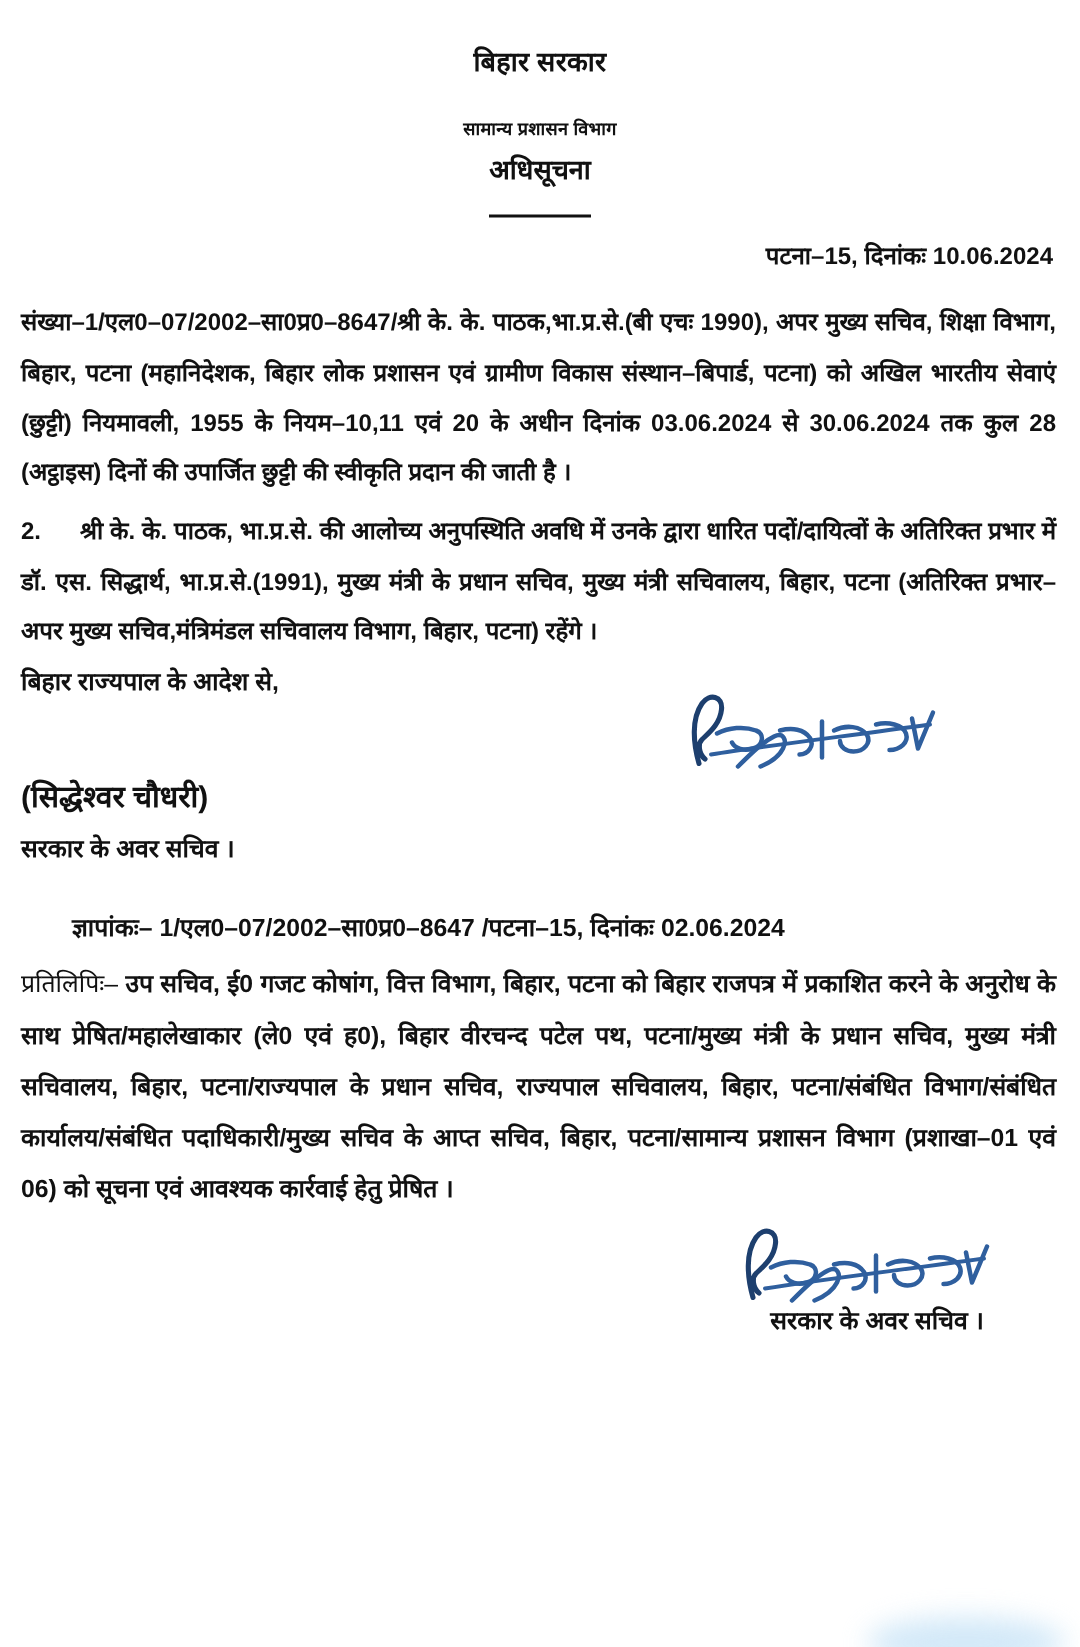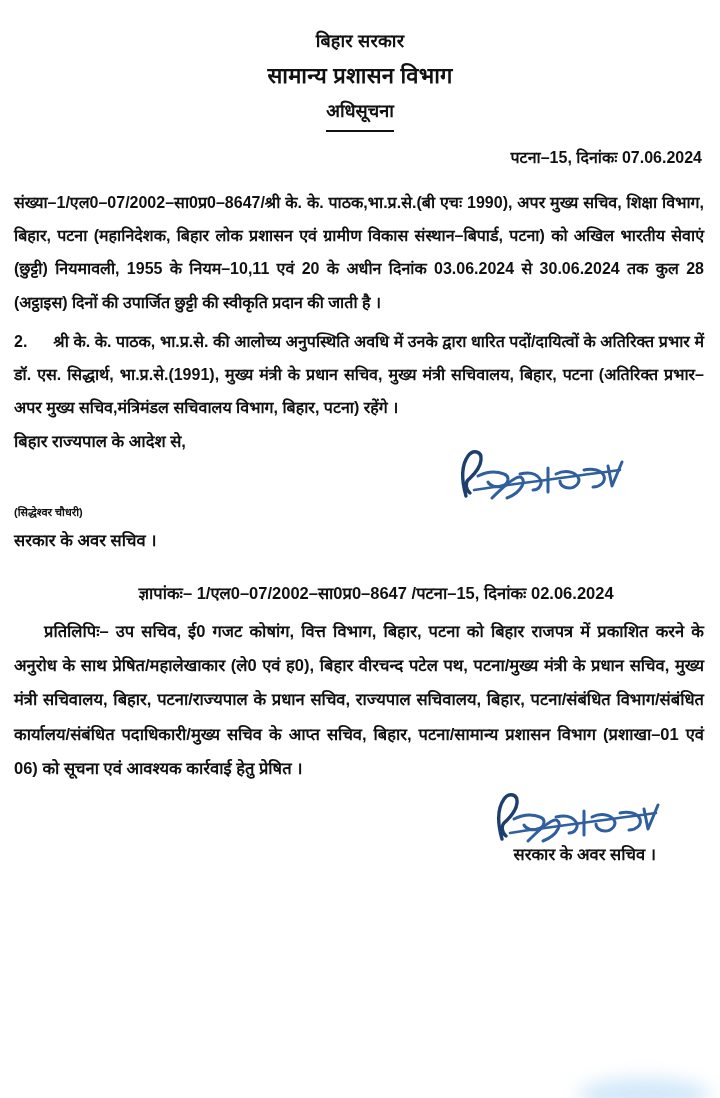--- a/index.html
+++ b/index.html
@@ -27,32 +27,32 @@
     padding-top: 28px;
     text-align: center;
     line-height: 1.55;
   }
   .org-line-1 {
     font-size: 18px;
     font-weight: 700;
     letter-spacing: .2px;
   }
   .org-line-2 {
-    font-size: 22px;
+    font-size: 12px;
     font-weight: 700;
     letter-spacing: .2px;
-    margin-top: 3px;
+    margin-top: 21px;
   }
   .doc-type {
     display: inline-block;
     font-size: 18px;
     font-weight: 700;
     margin-top: 5px;
     border-bottom: 2px solid #111;
-    padding-bottom: 4px;
+    padding-bottom: 15px;
   }
 
   .place-date {
     text-align: right;
     font-size: 16px;
     font-weight: 700;
     padding-right: 18px;
     margin-top: 14px;
   }
 
@@ -95,50 +95,48 @@
   .sign-space {
     height: 56px;
     position: relative;
   }
   .signature-svg {
     position: absolute;
     right: 30px;
     top: -6px;
   }
   .sign-name {
-    font-size: 11px;
+    font-size: 20px;
     font-weight: 700;
     margin-top: -4px;
   }
   .sign-designation {
     font-size: 16.5px;
     font-weight: 700;
     margin-top: 9px;
     padding-right: 6px;
   }
 
   
   .memo-line {
     font-size: 16.5px;
     font-weight: 700;
     margin: 30px 0 0 0;
     padding-left: 34px;
-    text-align: center;
   }
   .copy-para {
     font-size: 16.5px;
     line-height: 2.08;
     font-weight: 600;
     text-align: justify;
     text-justify: inter-word;
     margin: 10px 0 0 0;
   }
   .copy-para .lead {
-    font-weight: 700;
-    margin-left: 30px;
+    font-weight: 400;
   }
 
   .sign-block-2 {
     margin-top: 2px;
     text-align: right;
     padding-right: 48px;
     position: relative;
     height: 96px;
   }
   .signature-svg-2 {
@@ -178,21 +176,21 @@
 <div class="page">
 
   <div class="doc-header">
     <div class="org-line-1">बिहार सरकार</div>
     <div class="org-line-2">सामान्य प्रशासन विभाग</div>
     <div>
       <span class="doc-type">अधिसूचना</span>
     </div>
   </div>
 
-  <div class="place-date">पटना–15, दिनांकः 07.06.2024</div>
+  <div class="place-date">पटना–15, दिनांकः 10.06.2024</div>
 
   <div class="body-block">
 
     <p class="para para-1">संख्या–1/एल0–07/2002–सा0प्र0–8647/श्री के. के. पाठक,भा.प्र.से.(बी एचः 1990), अपर मुख्य सचिव, शिक्षा विभाग, बिहार, पटना (महानिदेशक, बिहार लोक प्रशासन एवं ग्रामीण विकास संस्थान–बिपार्ड, पटना) को अखिल भारतीय सेवाएं (छुट्टी) नियमावली, 1955 के नियम–10,11 एवं 20 के अधीन दिनांक 03.06.2024 से 30.06.2024 तक कुल 28 (अट्ठाइस) दिनों की उपार्जित छुट्टी की स्वीकृति प्रदान की जाती है ।</p>
 
     <p class="para para-2">
       <span class="num">2.</span><span class="para-2-indent">श्री के. के. पाठक, भा.प्र.से. की  आलोच्य अनुपस्थिति अवधि में उनके द्वारा धारित पदों/दायित्वों के अतिरिक्त प्रभार में डॉ. एस. सिद्धार्थ, भा.प्र.से.(1991), मुख्य मंत्री के प्रधान सचिव, मुख्य मंत्री सचिवालय, बिहार, पटना (अतिरिक्त प्रभार– अपर मुख्य सचिव,मंत्रिमंडल सचिवालय विभाग, बिहार, पटना) रहेंगे ।</span>
     </p>
 
     <div class="sign-block">

